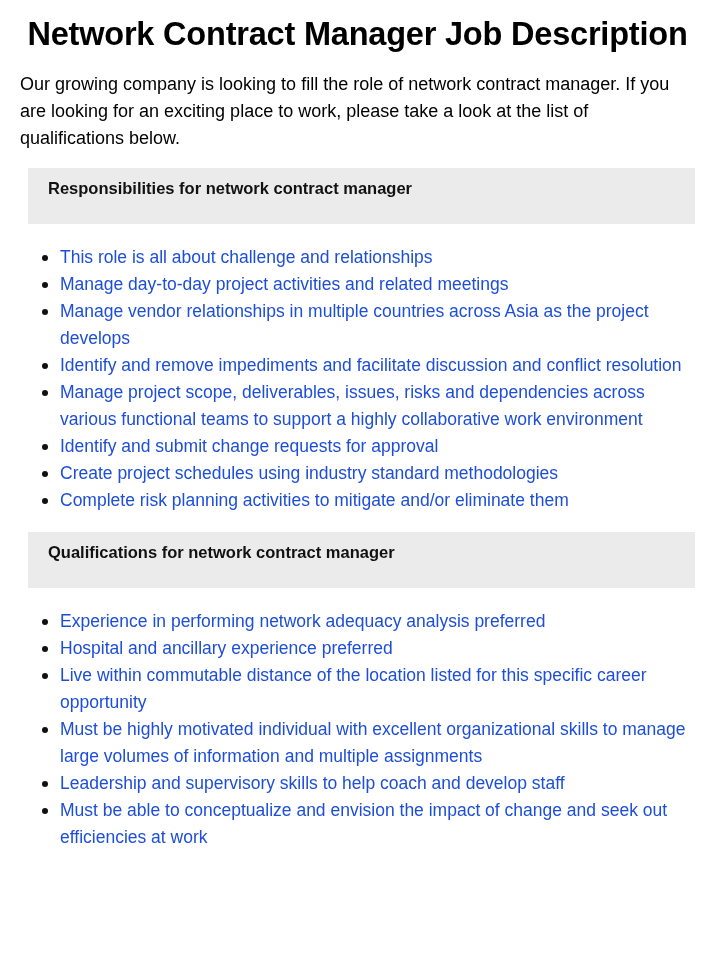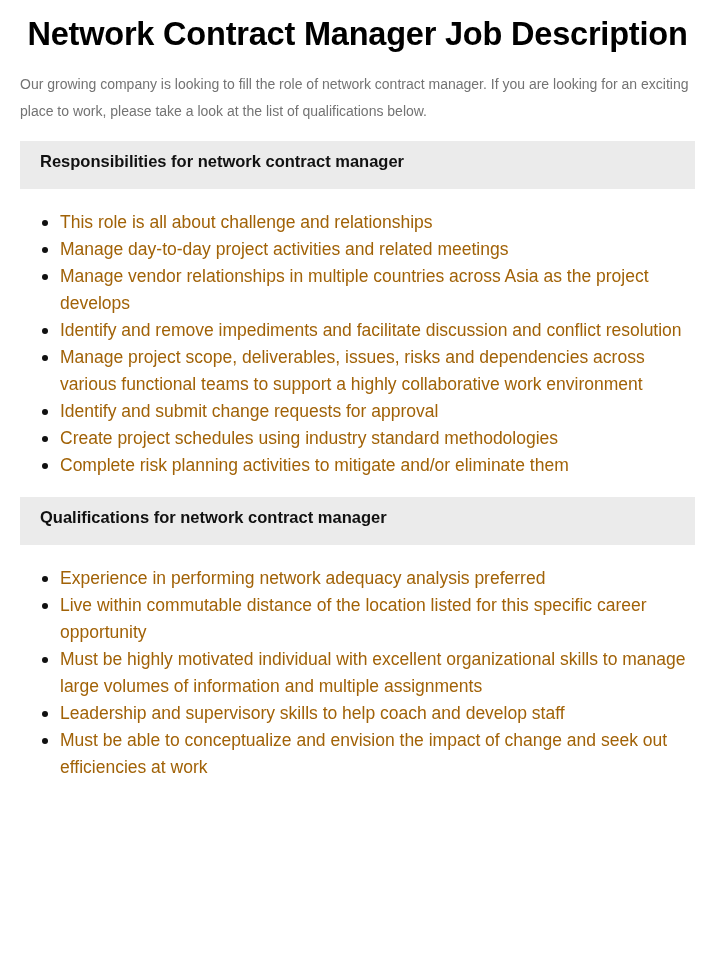--- a/index.html
+++ b/index.html
@@ -25,44 +25,45 @@
       font-size: 32.5px;
       font-weight: bold;
       line-height: 40px;
       text-align: center;
       letter-spacing: -0.2px;
       color: #000000;
       white-space: nowrap;
     }
     .intro {
       margin: 15px 0 0 0;
-      font-size: 14px;
+      font-size: 18px;
       line-height: 27px;
-      color: #737373;
+      color: #000000;
     }
     .section-header {
       background: #ebebeb;
-      height: 48px;
+      height: 56px;
       box-sizing: border-box;
       padding: 0 0 0 20px;
       font-size: 16.5px;
       font-weight: bold;
       line-height: 41px;
       color: #111111;
       white-space: nowrap;
+      margin-left: 8px;
     }
     #resp-header { margin-top: 16px; }
     #qual-header { margin-top: 18px; }
     .list {
       margin: 0;
       padding: 0 0 0 40px;
       list-style: none;
       font-size: 17.5px;
       line-height: 27px;
-      color: #a16207;
+      color: #1d4ed8;
     }
     #resp-list { margin-top: 20px; }
     #qual-list { margin-top: 20px; }
     .list li {
       position: relative;
       padding-right: 0;
     }
     .list li .bullet {
       position: absolute;
       left: -18px;
@@ -88,18 +89,19 @@
     <li><span class="bullet"></span><span>Identify and remove impediments and facilitate discussion and conflict resolution</span></li>
     <li><span class="bullet"></span><span>Manage project scope, deliverables, issues, risks and dependencies across various functional teams to support a highly collaborative work environment</span></li>
     <li><span class="bullet"></span><span>Identify and submit change requests for approval</span></li>
     <li><span class="bullet"></span><span>Create project schedules using industry standard methodologies</span></li>
     <li><span class="bullet"></span><span>Complete risk planning activities to mitigate and/or eliminate them</span></li>
   </ul>
 
   <div class="section-header" id="qual-header">Qualifications for network contract manager</div>
   <ul class="list" id="qual-list">
     <li><span class="bullet"></span><span>Experience in performing network adequacy analysis preferred</span></li>
+    <li><span class="bullet"></span><span>Hospital and ancillary experience preferred</span></li>
     <li><span class="bullet"></span><span>Live within commutable distance of the location listed for this specific career opportunity</span></li>
     <li><span class="bullet"></span><span>Must be highly motivated individual with excellent organizational skills to manage large volumes of information and multiple assignments</span></li>
     <li><span class="bullet"></span><span>Leadership and supervisory skills to help coach and develop staff</span></li>
     <li><span class="bullet"></span><span>Must be able to conceptualize and envision the impact of change and seek out efficiencies at work</span></li>
   </ul>
 </div>
 
 </body></html>

